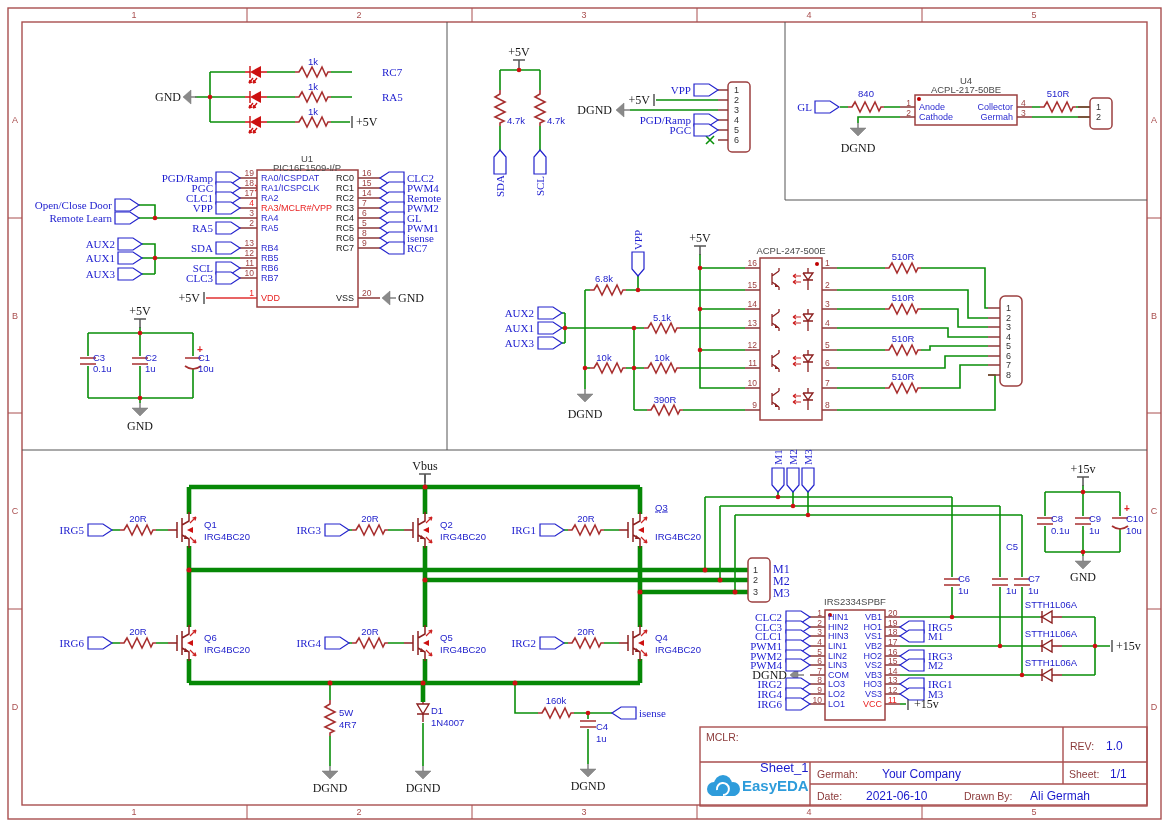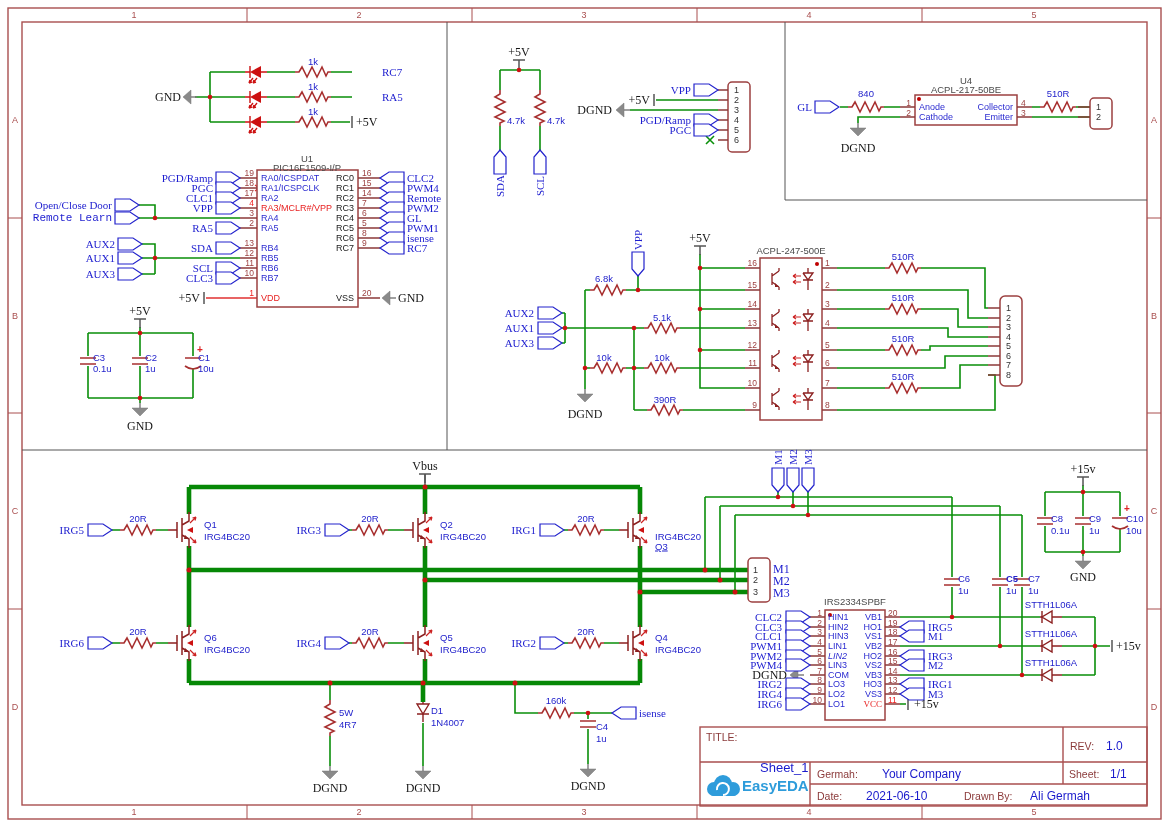--- a/index.html
+++ b/index.html
@@ -418,21 +418,21 @@
       <span class="lbl pwr" style="left: 398px; top: 298px; transform: translate(0px, -50%);">GND</span>
       <span class="lbl net" style="left: 213px; top: 178px; transform: translate(-100%, -50%);">PGD/Ramp</span>
       <span class="lbl net" style="left: 213px; top: 188px; transform: translate(-100%, -50%);">PGC</span>
       <span class="lbl net" style="left: 213px; top: 198px; transform: translate(-100%, -50%);">CLC1</span>
       <span class="lbl net" style="left: 213px; top: 208px; transform: translate(-100%, -50%);">VPP</span>
       <span class="lbl net" style="left: 213px; top: 228px; transform: translate(-100%, -50%);">RA5</span>
       <span class="lbl net" style="left: 213px; top: 248px; transform: translate(-100%, -50%);">SDA</span>
       <span class="lbl net" style="left: 213px; top: 268px; transform: translate(-100%, -50%);">SCL</span>
       <span class="lbl net" style="left: 213px; top: 278px; transform: translate(-100%, -50%);">CLC3</span>
       <span class="lbl net" style="left: 112px; top: 205px; transform: translate(-100%, -50%);">Open/Close Door</span>
-      <span class="lbl net" style="left: 112px; top: 218px; transform: translate(-100%, -50%); font-family: Liberation Mono, monospace;">Remote Learn</span>
+      <span class="lbl net" style="left: 112px; top: 218px; transform: translate(-100%, -50%);">Remote Learn</span>
       <span class="lbl net" style="left: 115px; top: 244px; transform: translate(-100%, -50%);">AUX2</span>
       <span class="lbl net" style="left: 115px; top: 258px; transform: translate(-100%, -50%);">AUX1</span>
       <span class="lbl net" style="left: 115px; top: 274px; transform: translate(-100%, -50%);">AUX3</span>
       <span class="lbl pwr" style="left: 200px; top: 298px; transform: translate(-100%, -50%);">+5V</span>
       <span class="lbl pwr" style="left: 140px; top: 311px; transform: translate(-50%, -50%);">+5V</span>
       <span class="lbl val" style="left: 93px; top: 357px; transform: translate(0px, -50%);">C3</span>
       <span class="lbl val" style="left: 93px; top: 368px; transform: translate(0px, -50%);">0.1u</span>
       <span class="lbl val" style="left: 145px; top: 357px; transform: translate(0px, -50%);">C2</span>
       <span class="lbl val" style="left: 145px; top: 368px; transform: translate(0px, -50%);">1u</span>
       <span class="lbl val" style="left: 198px; top: 357px; transform: translate(0px, -50%);">C1</span>
@@ -459,21 +459,21 @@
       <span class="lbl val" style="left: 866px; top: 93px; transform: translate(-50%, -50%);">840</span>
       <span class="lbl ref" style="left: 966px; top: 80px; transform: translate(-50%, -50%);">U4</span>
       <span class="lbl ref" style="left: 966px; top: 89px; transform: translate(-50%, -50%);">ACPL-217-50BE</span>
       <span class="lbl pin" style="left: 911px; top: 103px; transform: translate(-100%, -50%);">1</span>
       <span class="lbl pin" style="left: 911px; top: 113px; transform: translate(-100%, -50%);">2</span>
       <span class="lbl pin" style="left: 1021px; top: 103px; transform: translate(0px, -50%);">4</span>
       <span class="lbl pin" style="left: 1021px; top: 113px; transform: translate(0px, -50%);">3</span>
       <span class="lbl pname" style="left: 919px; top: 107px; transform: translate(0px, -50%);">Anode</span>
       <span class="lbl pname" style="left: 919px; top: 117px; transform: translate(0px, -50%);">Cathode</span>
       <span class="lbl pname" style="left: 1013px; top: 107px; transform: translate(-100%, -50%);">Collector</span>
-      <span class="lbl pname" style="left: 1013px; top: 117px; transform: translate(-100%, -50%);">Emitter</span>
+      <span class="lbl pname" style="left: 1013px; top: 117px; transform: translate(-100%, -50%);">Germah</span>
       <span class="lbl pwr" style="left: 858px; top: 148px; transform: translate(-50%, -50%);">DGND</span>
       <span class="lbl val" style="left: 1058px; top: 93px; transform: translate(-50%, -50%);">510R</span>
       <span class="lbl connpin" style="left: 1096px; top: 107px; transform: translate(0px, -50%);">1</span>
       <span class="lbl connpin" style="left: 1096px; top: 117px; transform: translate(0px, -50%);">2</span>
       <span class="lbl net" style="left: 638px; top: 240px; transform: translate(-50%, -50%) rotate(-90deg);">VPP</span>
       <span class="lbl pwr" style="left: 700px; top: 238px; transform: translate(-50%, -50%);">+5V</span>
       <span class="lbl ref" style="left: 791px; top: 250px; transform: translate(-50%, -50%);">ACPL-247-500E</span>
       <span class="lbl val" style="left: 604px; top: 278px; transform: translate(-50%, -50%);">6.8k</span>
       <span class="lbl val" style="left: 662px; top: 317px; transform: translate(-50%, -50%);">5.1k</span>
       <span class="lbl val" style="left: 604px; top: 357px; transform: translate(-50%, -50%);">10k</span>
@@ -515,21 +515,21 @@
       <span class="lbl net" style="left: 84px; top: 530px; transform: translate(-100%, -50%);">IRG5</span>
       <span class="lbl val" style="left: 138px; top: 518px; transform: translate(-50%, -50%);">20R</span>
       <span class="lbl val" style="left: 204px; top: 524px; transform: translate(0px, -50%);">Q1</span>
       <span class="lbl val" style="left: 204px; top: 536px; transform: translate(0px, -50%);">IRG4BC20</span>
       <span class="lbl net" style="left: 321px; top: 530px; transform: translate(-100%, -50%);">IRG3</span>
       <span class="lbl val" style="left: 370px; top: 518px; transform: translate(-50%, -50%);">20R</span>
       <span class="lbl val" style="left: 440px; top: 524px; transform: translate(0px, -50%);">Q2</span>
       <span class="lbl val" style="left: 440px; top: 536px; transform: translate(0px, -50%);">IRG4BC20</span>
       <span class="lbl net" style="left: 536px; top: 530px; transform: translate(-100%, -50%);">IRG1</span>
       <span class="lbl val" style="left: 586px; top: 518px; transform: translate(-50%, -50%);">20R</span>
-      <span class="lbl val" style="left: 655px; top: 546px; transform: translate(0px, -50%); text-decoration: underline;">Q3</span>
+      <span class="lbl val" style="left: 655px; top: 507px; transform: translate(0px, -50%); text-decoration: underline;">Q3</span>
       <span class="lbl val" style="left: 655px; top: 536px; transform: translate(0px, -50%);">IRG4BC20</span>
       <span class="lbl net" style="left: 84px; top: 643px; transform: translate(-100%, -50%);">IRG6</span>
       <span class="lbl val" style="left: 138px; top: 631px; transform: translate(-50%, -50%);">20R</span>
       <span class="lbl val" style="left: 204px; top: 637px; transform: translate(0px, -50%);">Q6</span>
       <span class="lbl val" style="left: 204px; top: 649px; transform: translate(0px, -50%);">IRG4BC20</span>
       <span class="lbl net" style="left: 321px; top: 643px; transform: translate(-100%, -50%);">IRG4</span>
       <span class="lbl val" style="left: 370px; top: 631px; transform: translate(-50%, -50%);">20R</span>
       <span class="lbl val" style="left: 440px; top: 637px; transform: translate(0px, -50%);">Q5</span>
       <span class="lbl val" style="left: 440px; top: 649px; transform: translate(0px, -50%);">IRG4BC20</span>
       <span class="lbl net" style="left: 536px; top: 643px; transform: translate(-100%, -50%);">IRG2</span>
@@ -564,36 +564,36 @@
       <span class="lbl pin" style="left: 822px; top: 652px; transform: translate(-100%, -50%);">5</span>
       <span class="lbl pin" style="left: 822px; top: 661px; transform: translate(-100%, -50%);">6</span>
       <span class="lbl pin" style="left: 822px; top: 671px; transform: translate(-100%, -50%);">7</span>
       <span class="lbl pin" style="left: 822px; top: 680px; transform: translate(-100%, -50%);">8</span>
       <span class="lbl pin" style="left: 822px; top: 690px; transform: translate(-100%, -50%);">9</span>
       <span class="lbl pin" style="left: 822px; top: 700px; transform: translate(-100%, -50%);">10</span>
       <span class="lbl pname" style="left: 828px; top: 617px; transform: translate(0px, -50%);">HIN1</span>
       <span class="lbl pname" style="left: 828px; top: 627px; transform: translate(0px, -50%);">HIN2</span>
       <span class="lbl pname" style="left: 828px; top: 636px; transform: translate(0px, -50%);">HIN3</span>
       <span class="lbl pname" style="left: 828px; top: 646px; transform: translate(0px, -50%);">LIN1</span>
-      <span class="lbl pname" style="left: 828px; top: 656px; transform: translate(0px, -50%); font-style: italic;">LIN2</span>
+      <span class="lbl pname" style="left: 828px; top: 656px; transform: translate(0px, -50%);">LIN2</span>
       <span class="lbl pname" style="left: 828px; top: 665px; transform: translate(0px, -50%);">LIN3</span>
       <span class="lbl pname" style="left: 828px; top: 675px; transform: translate(0px, -50%);">COM</span>
       <span class="lbl pname" style="left: 828px; top: 684px; transform: translate(0px, -50%);">LO3</span>
       <span class="lbl pname" style="left: 828px; top: 694px; transform: translate(0px, -50%);">LO2</span>
       <span class="lbl pname" style="left: 828px; top: 704px; transform: translate(0px, -50%);">LO1</span>
       <span class="lbl pname" style="left: 882px; top: 617px; transform: translate(-100%, -50%);">VB1</span>
       <span class="lbl pname" style="left: 882px; top: 627px; transform: translate(-100%, -50%);">HO1</span>
       <span class="lbl pname" style="left: 882px; top: 636px; transform: translate(-100%, -50%);">VS1</span>
       <span class="lbl pname" style="left: 882px; top: 646px; transform: translate(-100%, -50%);">VB2</span>
       <span class="lbl pname" style="left: 882px; top: 656px; transform: translate(-100%, -50%);">HO2</span>
       <span class="lbl pname" style="left: 882px; top: 665px; transform: translate(-100%, -50%);">VS2</span>
       <span class="lbl pname" style="left: 882px; top: 675px; transform: translate(-100%, -50%);">VB3</span>
       <span class="lbl pname" style="left: 882px; top: 684px; transform: translate(-100%, -50%);">HO3</span>
       <span class="lbl pname" style="left: 882px; top: 694px; transform: translate(-100%, -50%);">VS3</span>
-      <span class="lbl pnamer" style="left: 882px; top: 704px; transform: translate(-100%, -50%); font-family: Liberation Serif, serif;">VCC</span>
+      <span class="lbl pnamer" style="left: 882px; top: 704px; transform: translate(-100%, -50%);">VCC</span>
       <span class="lbl pin" style="left: 888px; top: 613px; transform: translate(0px, -50%);">20</span>
       <span class="lbl pin" style="left: 888px; top: 623px; transform: translate(0px, -50%);">19</span>
       <span class="lbl pin" style="left: 888px; top: 632px; transform: translate(0px, -50%);">18</span>
       <span class="lbl pin" style="left: 888px; top: 642px; transform: translate(0px, -50%);">17</span>
       <span class="lbl pin" style="left: 888px; top: 652px; transform: translate(0px, -50%);">16</span>
       <span class="lbl pin" style="left: 888px; top: 661px; transform: translate(0px, -50%);">15</span>
       <span class="lbl pin" style="left: 888px; top: 671px; transform: translate(0px, -50%);">14</span>
       <span class="lbl pin" style="left: 888px; top: 680px; transform: translate(0px, -50%);">13</span>
       <span class="lbl pin" style="left: 888px; top: 690px; transform: translate(0px, -50%);">12</span>
       <span class="lbl pinr" style="left: 888px; top: 700px; transform: translate(0px, -50%);">11</span>
@@ -613,37 +613,37 @@
       <span class="lbl net" style="left: 928px; top: 665px; transform: translate(0px, -50%);">M2</span>
       <span class="lbl net" style="left: 928px; top: 684px; transform: translate(0px, -50%);">IRG1</span>
       <span class="lbl net" style="left: 928px; top: 694px; transform: translate(0px, -50%);">M3</span>
       <span class="lbl pwr" style="left: 914px; top: 704px; transform: translate(0px, -50%);">+15v</span>
       <span class="lbl val" style="left: 1051px; top: 604px; transform: translate(-50%, -50%);">STTH1L06A</span>
       <span class="lbl val" style="left: 1051px; top: 633px; transform: translate(-50%, -50%);">STTH1L06A</span>
       <span class="lbl val" style="left: 1051px; top: 662px; transform: translate(-50%, -50%);">STTH1L06A</span>
       <span class="lbl pwr" style="left: 1116px; top: 646px; transform: translate(0px, -50%);">+15v</span>
       <span class="lbl val" style="left: 958px; top: 578px; transform: translate(0px, -50%);">C6</span>
       <span class="lbl val" style="left: 958px; top: 590px; transform: translate(0px, -50%);">1u</span>
-      <span class="lbl val" style="left: 1006px; top: 578px; transform: translate(0px, -50%); font-weight: bold;">C5</span>
+      <span class="lbl val" style="left: 1006px; top: 546px; transform: translate(0px, -50%);">C5</span>
       <span class="lbl val" style="left: 1006px; top: 590px; transform: translate(0px, -50%);">1u</span>
       <span class="lbl val" style="left: 1028px; top: 578px; transform: translate(0px, -50%);">C7</span>
       <span class="lbl val" style="left: 1028px; top: 590px; transform: translate(0px, -50%);">1u</span>
       <span class="lbl pwr" style="left: 1083px; top: 469px; transform: translate(-50%, -50%);">+15v</span>
       <span class="lbl val" style="left: 1051px; top: 518px; transform: translate(0px, -50%);">C8</span>
       <span class="lbl val" style="left: 1051px; top: 530px; transform: translate(0px, -50%);">0.1u</span>
       <span class="lbl val" style="left: 1089px; top: 518px; transform: translate(0px, -50%);">C9</span>
       <span class="lbl val" style="left: 1089px; top: 530px; transform: translate(0px, -50%);">1u</span>
       <span class="lbl val" style="left: 1126px; top: 518px; transform: translate(0px, -50%);">C10</span>
       <span class="lbl val" style="left: 1126px; top: 530px; transform: translate(0px, -50%);">10u</span>
       <span class="lbl plus" style="left: 1127px; top: 508px; transform: translate(-50%, -50%);">+</span>
       <span class="lbl pwr" style="left: 1083px; top: 577px; transform: translate(-50%, -50%);">GND</span>
     </div>
 
 <div>
-  <span class="tb-label" style="left:706px;top:731px">TITLE:</span>
+  <span class="tb-label" style="left:706px;top:731px">MCLR:</span>
   <span class="tb-value tb-title" style="left:760px;top:760px">Sheet_1</span>
   <span class="tb-label" style="left:1070px;top:740px">REV:</span>
   <span class="tb-value" style="left:1106px;top:739px">1.0</span>
   <span class="tb-label" style="left:817px;top:768px">Germah:</span>
   <span class="tb-value" style="left:882px;top:767px">Your Company</span>
   <span class="tb-label" style="left:1069px;top:768px">Sheet:</span>
   <span class="tb-value" style="left:1110px;top:767px">1/1</span>
   <span class="tb-label" style="left:817px;top:790px">Date:</span>
   <span class="tb-value" style="left:866px;top:789px">2021-06-10</span>
   <span class="tb-label" style="left:964px;top:790px">Drawn By:</span>

